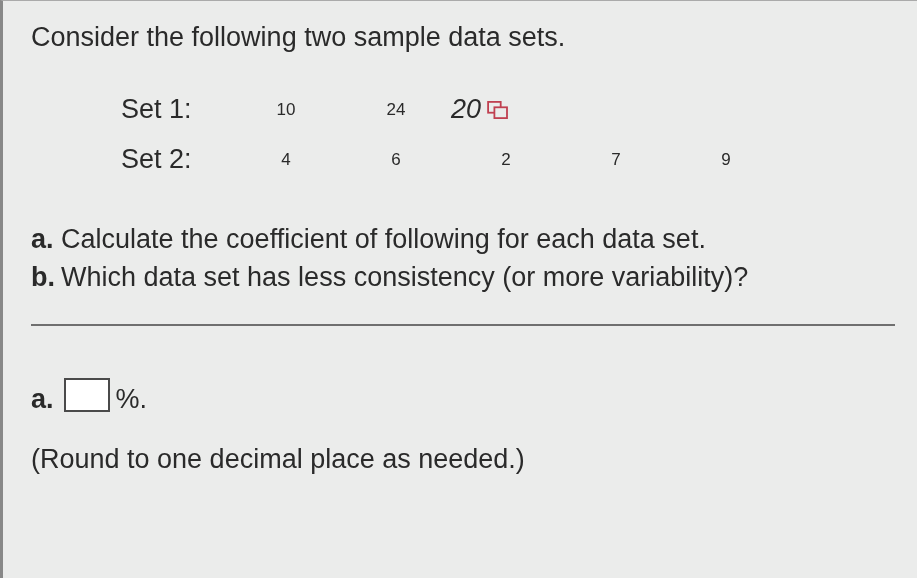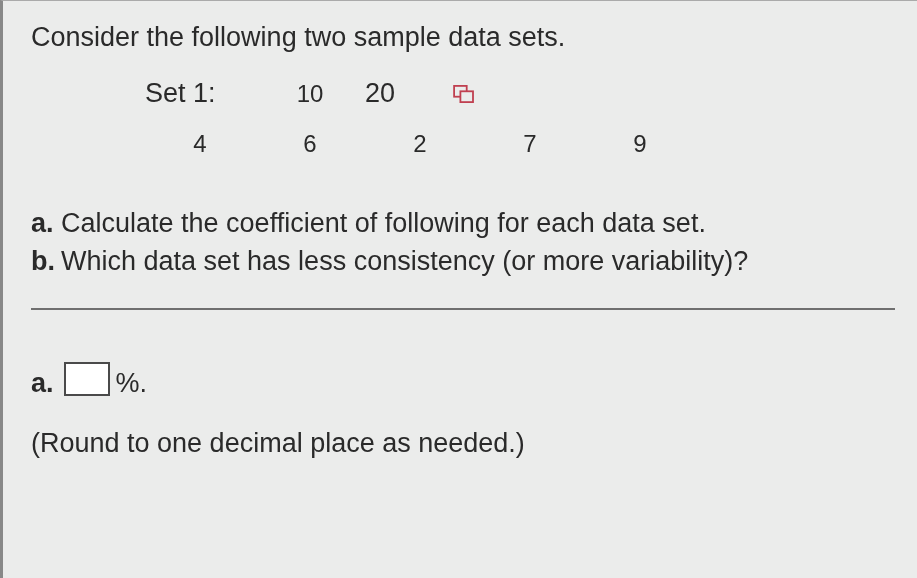--- a/index.html
+++ b/index.html
@@ -8,26 +8,26 @@
       height: 578px;
       font-family: Arial, Helvetica, sans-serif;
       background: #ebeceb;
       color: #2a2a2a;
       padding: 18px 22px 18px 28px;
       font-size: 27px;
       line-height: 1.4;
       border-left: 3px solid #888;
       border-top: 1px solid #aaa;
     }
-    .intro { margin-bottom: 12px; }
-    .data-table { margin-left: 114px; margin-bottom: 36px; }
+    .intro { margin-bottom: 28px; }
+    .data-table { margin-left: 90px; margin-bottom: 36px; }
     .data-row { display: flex; align-items: center; height: 50px; }
     .set-label { width: 110px; font-weight: 400; text-align: left; }
-    .data-cell { width: 110px; text-align: center; font-size: 24px; }
-    .last-cell-wrap { display: flex; align-items: center; justify-content: space-between; width: 110px; gap: 6px; }
+    .data-cell { width: 110px; text-align: center; font-size: 17px; }
+    .last-cell-wrap { display: flex; align-items: center; justify-content: flex-start; width: 110px; gap: 6px; font-style: italic; }
     .thumb-icon svg { width: 22px; height: 18px; display: block; }
     .questions { margin-bottom: 18px; }
     .question-row { display: flex; }
     .q-marker { font-weight: bold; width: 30px; flex: none; }
     .q-text { flex: 1; }
     hr.divider {
       border: none;
       border-top: 2px solid #6f6f6f;
       margin: 28px 0 48px 0;
     }
@@ -48,31 +48,33 @@
   </style>
 </head>
 <body>
 
 <div class="intro">Consider the following two sample data sets.</div>
 
 <div class="data-table">
   <div class="data-row">
     <div class="set-label">Set 1:</div>
     <div class="data-cell">10</div>
+    <div class="data-cell">24</div>
     <div class="last-cell-wrap">
       <span>20</span>
       <span class="thumb-icon">
         <svg viewBox="0 0 24 20">
           <rect x="1" y="1" width="14" height="12" fill="none" stroke="#c04050" stroke-width="2"></rect>
           <rect x="8" y="7" width="14" height="12" fill="#ebeceb" stroke="#c04050" stroke-width="2"></rect>
         </svg>
       </span>
     </div>
   </div>
   <div class="data-row">
+    <div class="set-label">Set 2:</div>
     <div class="data-cell">4</div>
     <div class="data-cell">6</div>
     <div class="data-cell">2</div>
     <div class="data-cell">7</div>
     <div class="data-cell">9</div>
   </div>
 </div>
 
 <div class="questions">
   <div class="question-row">

